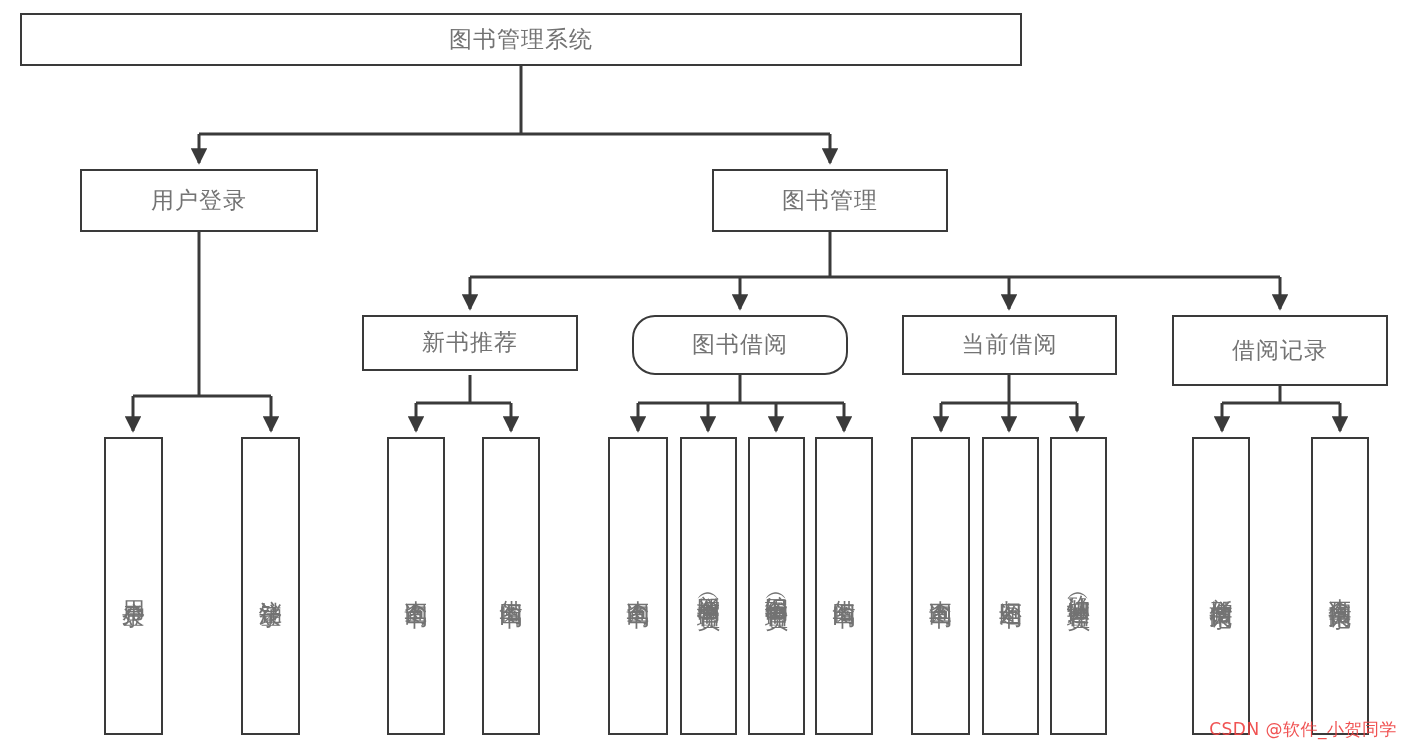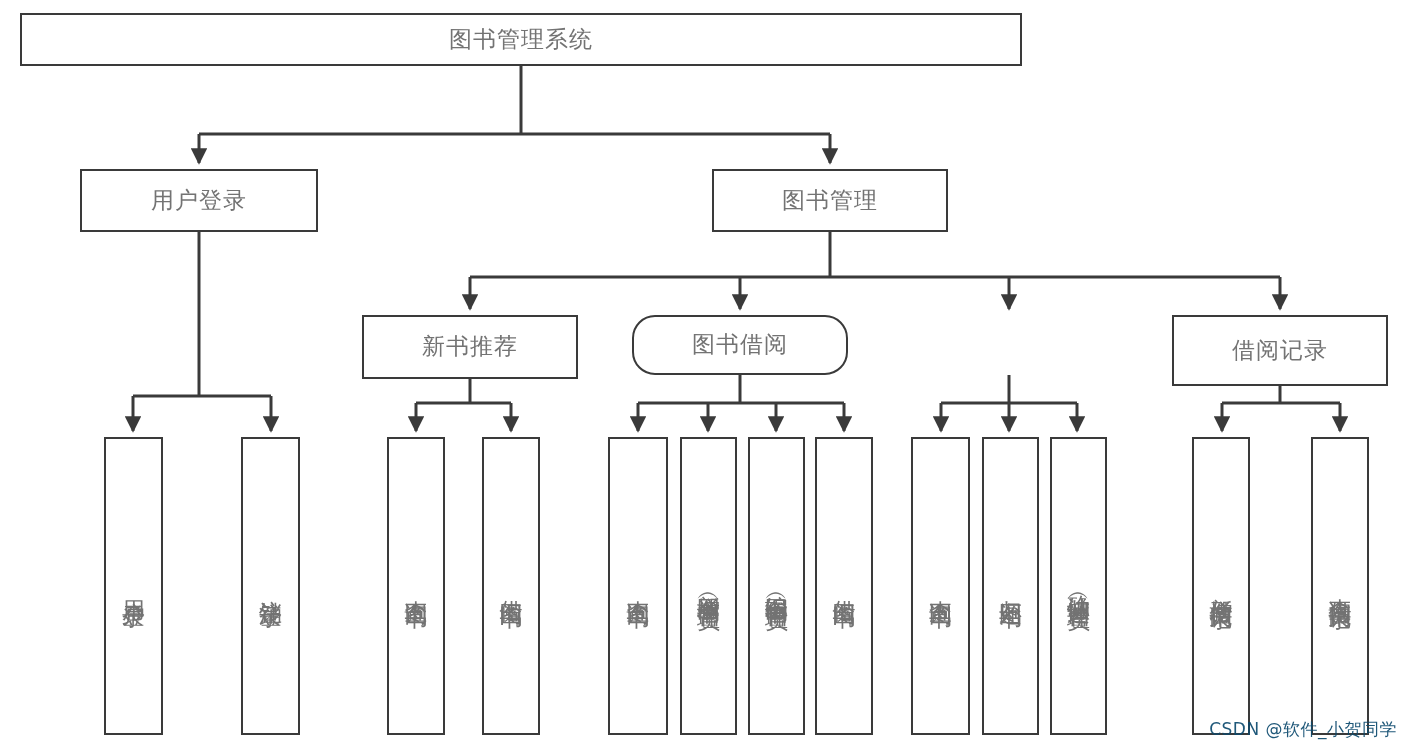--- a/index.html
+++ b/index.html
@@ -57,21 +57,21 @@
   }
   .node.vert .label {
     writing-mode: vertical-rl;
     text-orientation: upright;
   }
   #watermark {
     position: absolute;
     right: 8px;
     bottom: 6px;
     font-size: 17px;
-    color: #0c4a6e;
+    color: #ef4444;
     opacity: 0.92;
     z-index: 6;
     white-space: nowrap;
     letter-spacing: 0.5px;
     margin-top: 36px;
   }
 </style>
 </head>
 <body>
 
@@ -131,26 +131,29 @@
     <span class="label">图书管理系统</span>
   </div>
 
   <div class="node horiz" style="left:80px; top:169px; width:238px; height:63px;">
     <span class="label">用户登录</span>
   </div>
   <div class="node horiz" style="left:712px; top:169px; width:236px; height:63px;">
     <span class="label">图书管理</span>
   </div>
 
-  <div class="node horiz" style="left:362px; top:315px; width:216px; height:64px;">
+  <div class="node horiz" style="left:362px; top:315px; width:216px; height:56px;">
     <span class="label">新书推荐</span>
   </div>
   <div class="node horiz" style="left:632px; top:315px; width:216px; height:60px;border-radius:23px;">
     <span class="label">图书借阅</span>
   </div>
+  <div class="node horiz" style="left:902px; top:315px; width:215px; height:60px;">
+    <span class="label">当前借阅</span>
+  </div>
   <div class="node horiz" style="left:1172px; top:315px; width:216px; height:71px;">
     <span class="label">借阅记录</span>
   </div>
 
   <div class="node vert" style="left:104px; top:437px; width:59px; height:298px;">
     <span class="label">用户登录</span>
   </div>
   <div class="node vert" style="left:241px; top:437px; width:59px; height:298px;">
     <span class="label">注销登录</span>
   </div>

